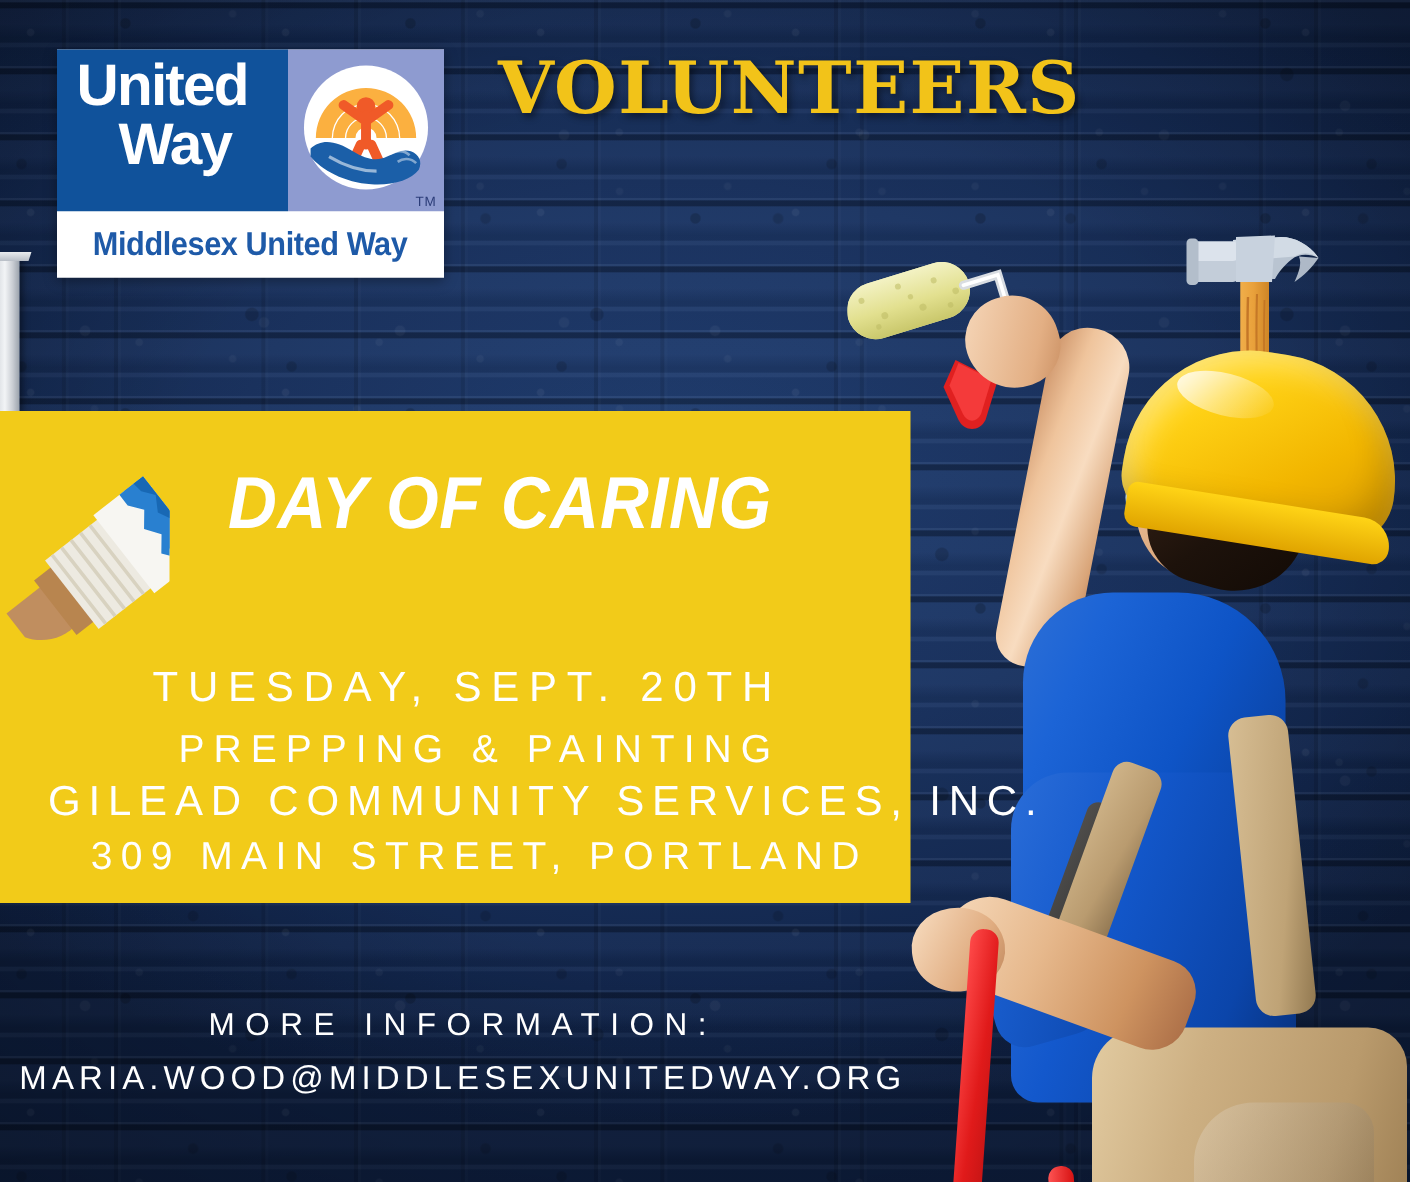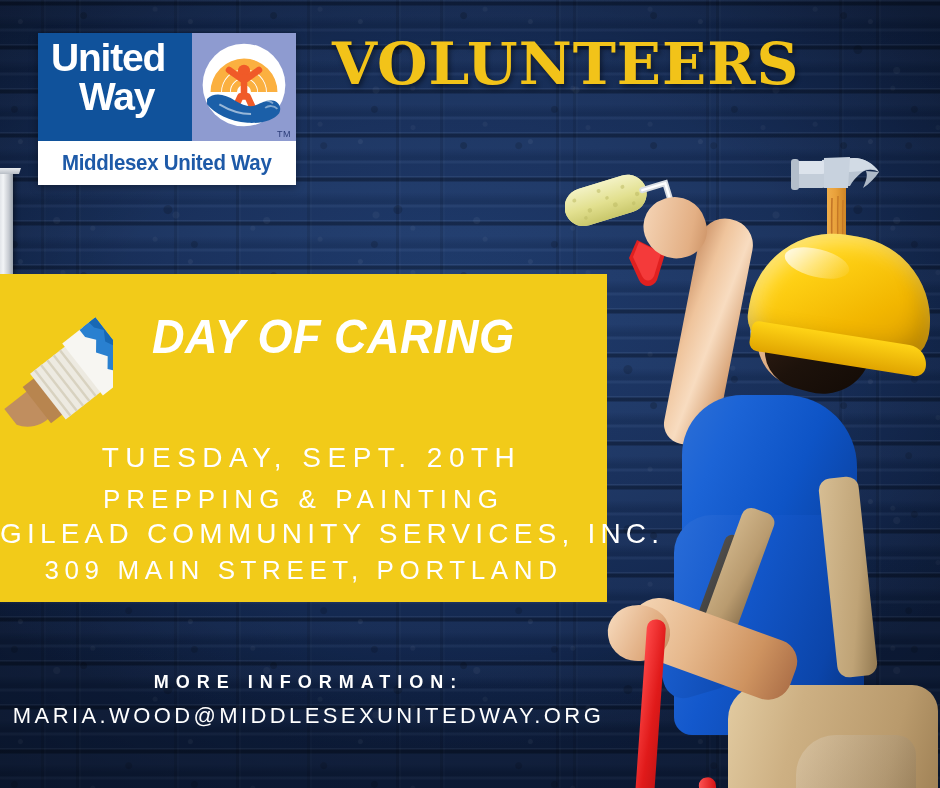--- a/index.html
+++ b/index.html
@@ -120,21 +120,21 @@
     font-family:"Liberation Sans", sans-serif;
     transform:scaleX(.93);
   }
 
   
   .headline{
     position:absolute;left:332px;top:36px;width:570px;
     color:#F2C319;
     font-family:"DejaVu Serif", serif;
     font-weight:bold;
-    font-size:58px;
+    font-size:48px;
     line-height:.99;
     letter-spacing:1px;
     text-shadow:2px 3px 5px rgba(0,0,0,.45);
     text-align:left;
   }
   .headline .l1{display:block;transform:scaleX(1.0);transform-origin:left center;}
   .headline .l2{display:block;margin-top:8px;margin-left:24px;}
 
   
   .hammer{position:absolute;left:778px;top:138px;width:120px;height:150px;}
@@ -281,32 +281,32 @@
   }
   .panel-date{
     position:absolute;left:16px;right:0;top:128px;text-align:center;
     color:#FFFFFF;font-size:28px;font-weight:400;
     letter-spacing:6.5px;white-space:nowrap;margin-top:40px;
   }
   .panel-lines{
     position:absolute;left:0;right:0;top:208px;text-align:center;
     color:#FFFFFF;
   }
-  .panel-lines div{font-size:26px;letter-spacing:6px;line-height:1.32;white-space:nowrap;}
+  .panel-lines div{font-size:26px;letter-spacing:6px;line-height:1.32;white-space:nowrap;padding-left:32px;}
   .panel-lines div.l2{font-size:28px;letter-spacing:5.2px;}
   .panel-lines div.l3{font-size:26px;letter-spacing:5.6px;}
 
   
   .brush{position:absolute;left:-22px;top:8px;width:135px;height:160px;}
 
   
   .contact{
     position:absolute;left:0;top:672px;width:617px;text-align:center;color:#FFFFFF;
   }
-  .contact .c1{font-size:18px;letter-spacing:7px;white-space:nowrap;font-weight:bold;}
+  .contact .c1{font-size:21px;letter-spacing:7px;white-space:nowrap;}
   .contact .c2{font-size:22px;letter-spacing:3.4px;margin-top:10px;white-space:nowrap;}
 </style>
 </head>
 <body>
 
 <div id="poster">
 
   <div class="wall">
     <div class="base"></div>
     <div class="courses"></div>

